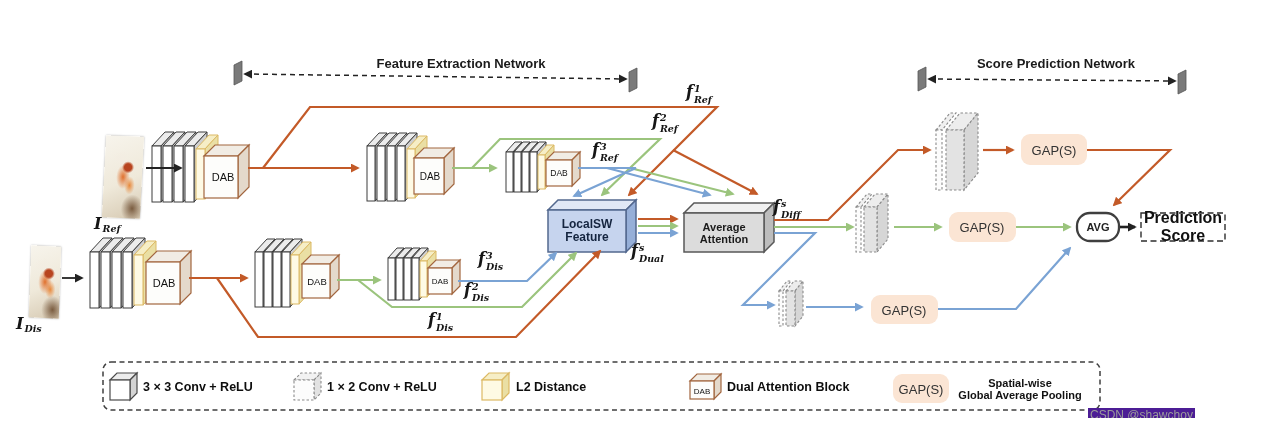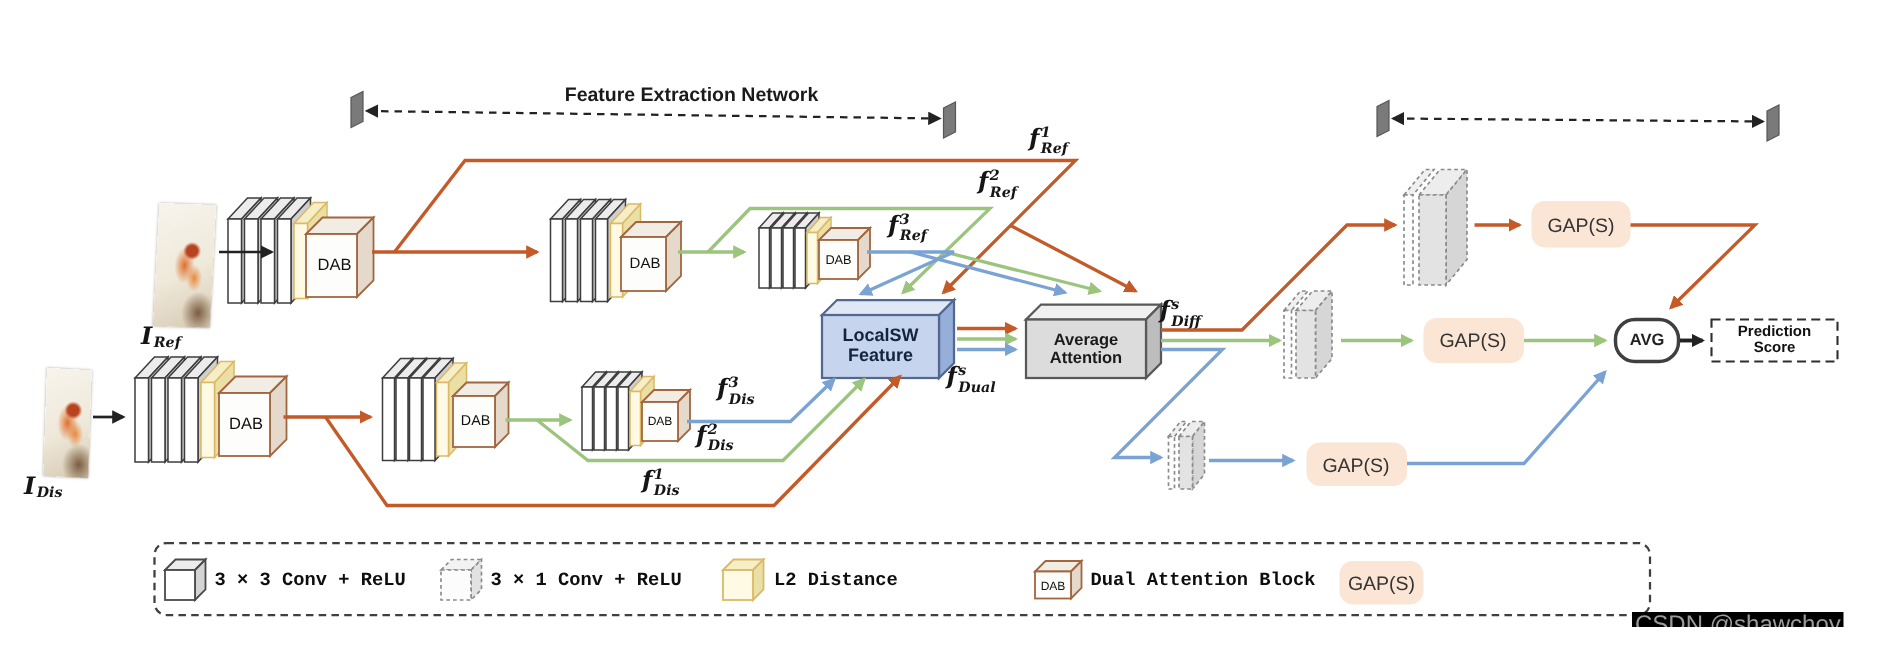--- a/index.html
+++ b/index.html
@@ -14,29 +14,29 @@
     radial-gradient(ellipse 9px 16px at 50% 50%, #e0702d 0%, rgba(224,112,45,0) 75%),
     radial-gradient(ellipse 7px 12px at 68% 60%, #e8893c 0%, rgba(232,137,60,0) 75%),
     radial-gradient(ellipse 12px 10px at 45% 28%, #f3ede2 0%, rgba(243,237,226,0) 80%),
     radial-gradient(ellipse 16px 20px at 78% 88%, #7a5c40 0%, rgba(122,92,64,0) 70%),
     linear-gradient(155deg, #f7f4ec 0%, #efe9da 55%, #d6c9b2 100%);}
   .t{position:absolute;white-space:nowrap;color:#111;}
   .c{transform:translate(-50%,-50%);text-align:center;}
   .hdr{font-weight:bold;font-size:13px;color:#1a1a1a;}
   .bx{line-height:1.12;font-weight:bold;}
   .gapt{font-size:13px;color:#333;text-align:right;}
-  .lg{font-weight:bold;font-size:12.5px;color:#0e0e0e;font-family:Liberation Mono, monospace;}
+  .lg{font-weight:bold;font-size:12.5px;color:#0e0e0e;}
   .ml{position:absolute;display:flex;align-items:flex-start;
       font-family:"DejaVu Serif",serif;font-style:italic;font-weight:bold;color:#151515;}
   .mb{font-size:16px;line-height:1;}
   .mst{display:flex;flex-direction:column;margin-left:1px;}
   .msup{font-size:9.5px;line-height:1;}
   .msub{font-size:9.5px;line-height:1;margin-top:1px;}
   .msubI{font-size:9.5px;align-self:flex-end;margin-bottom:-2px;margin-left:1px;}
-  #watermark{font-size:16px;color:#9b9b9b;background:#000000;padding:0 2px;}
+  #watermark{font-size:12px;color:#9b9b9b;background:#4c1d95;padding:0 2px;}
 </style>
 </head>
 <body>
 
 <div id="canvas">
 
   <div id="img-ref" class="photo"></div>
   <div id="img-dis" class="photo"></div>
 
   <svg id="diagram-svg" width="1269" height="431" viewBox="0 0 1269 431">
@@ -297,20 +297,21 @@
       </g>
     <g>
         <polygon points="690,381 697,374 721,374 714,381" style="fill:#F1ECE4;stroke:var(--dab-border);stroke-width:1.2"></polygon>
         <polygon points="714,381 721,374 721,392 714,399" style="fill:#E4D9CB;stroke:var(--dab-border);stroke-width:1.2"></polygon>
         <rect x="690" y="381" width="24" height="18" style="fill:#FDFDFB;stroke:var(--dab-border);stroke-width:1.2"></rect>
       </g>
     <rect x="893" y="374" width="56" height="29" rx="9" style="fill:var(--gap-box)"></rect>
   </svg>
 
   <div class="t hdr c" style="left:461px;top:63px">Feature Extraction Network</div>
+  <div class="t hdr c" style="left:1056px;top:63px">Score Prediction Network</div>
 
   <div class="ml" style="left:94px;top:216px">
     <span class="mb">I</span>
     <span class="msubI">Ref</span>
   </div>
   <div class="ml" style="left:16px;top:316px">
     <span class="mb">I</span>
     <span class="msubI">Dis</span>
   </div>
 
@@ -383,26 +384,30 @@
     <div>Feature</div>
   </div>
   <div class="t c bx" style="left:724px;top:233px;font-size:11px;color:#1a1a1a">
     <div>Average</div>
     <div>Attention</div>
   </div>
   <div class="t c gapt" style="left:1054px;top:150px">GAP(S)</div>
   <div class="t c gapt" style="left:982px;top:227px">GAP(S)</div>
   <div class="t c gapt" style="left:904px;top:310px">GAP(S)</div>
   <div class="t c" style="left:1098px;top:227px;font-size:11px;font-weight:bold;color:#222">AVG</div>
-  <div class="t c bx" style="left:1183px;top:227px;font-size:10px">
+  <div class="t c bx" style="left:1183px;top:227px;font-size:16px">
     <div>Prediction</div>
     <div>Score</div>
   </div>
 
   <div class="t lg" style="left:143px;top:380px">3 × 3 Conv + ReLU</div>
-  <div class="t lg" style="left:327px;top:380px">3 × 1 Conv + ReLU</div>
+  <div class="t lg" style="left:327px;top:380px">1 × 2 Conv + ReLU</div>
   <div class="t lg" style="left:516px;top:380px">L2 Distance</div>
   <div class="t c" style="left:702px;top:391px;font-size:8px">DAB</div>
   <div class="t lg" style="left:727px;top:380px">Dual Attention Block</div>
   <div class="t c gapt" style="left:921px;top:389px">GAP(S)</div>
+  <div class="t c bx" style="left:1020px;top:389px;font-size:11px">
+    <div>Spatial-wise</div>
+    <div>Global Average Pooling</div>
+  </div>
 
   <div class="t" id="watermark" style="left:1088px;top:408px">CSDN @shawchoy</div>
 </div>
 
 </body></html>

